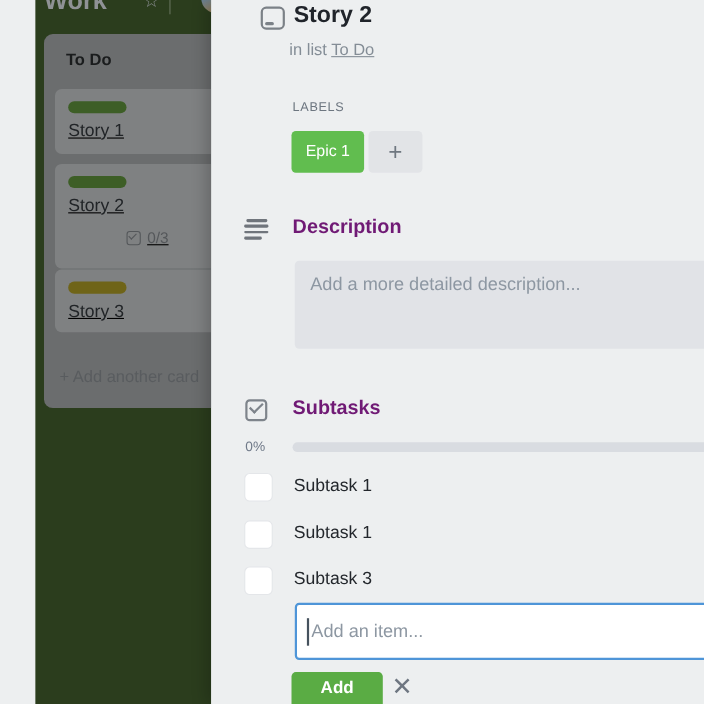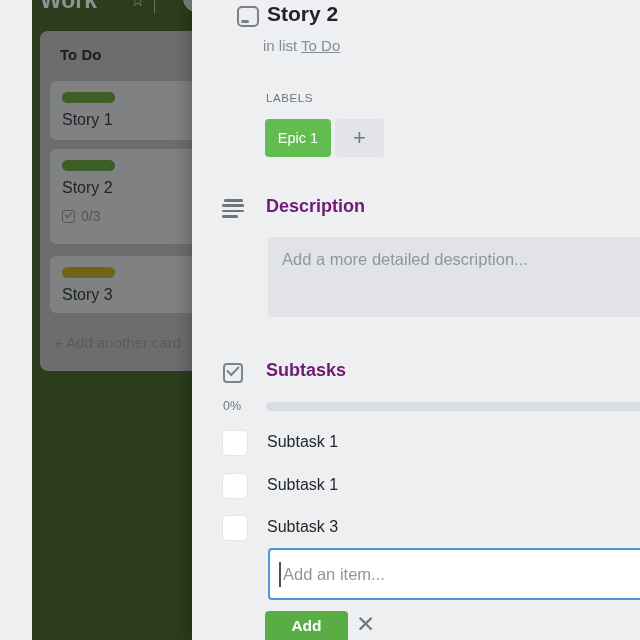--- a/index.html
+++ b/index.html
@@ -30,27 +30,27 @@
   .list {
     position: absolute; left: 8px; top: 31px; width: 176px; height: 340px;
     background: #6b6d6e; border-radius: 8px;
   }
   .list-title {
     position: absolute; left: 20px; top: 15px;
     font-size: 15px; font-weight: 700; color: #1a1c1d;
   }
   .card {
     position: absolute; left: 10px; width: 168px;
-    background: #7f8182; border-radius: 6px; padding: 11px 12px;
+    background: #7f8182; border-radius: 6px; padding: 11px 12px; text-decoration: underline;
   }
   .pill { width: 53px; height: 11px; border-radius: 5.5px; margin-bottom: 7px; }
   .pill.green  { background: #3d5e26; }
   .pill.yellow { background: #6f6418; }
   .card-title { font-size: 16px; line-height: 20px; color: #212427; }
-  .badge { margin-top: 10px; display: flex; align-items: center; color: #54575a; font-size: 14px; }
+  .badge { margin-top: 10px; display: flex; align-items: center; color: #54575a; font-size: 14px; justify-content: center; }
   .badge-check {
     position: relative; width: 13px; height: 13px; border: 1.6px solid #54575a;
     border-radius: 3px; margin-right: 6px; display: inline-block;
   }
   .badge-check::after {
     content: ""; position: absolute; left: 1.5px; top: 1px; width: 6px; height: 3px;
     border-left: 1.6px solid #54575a; border-bottom: 1.6px solid #54575a;
     transform: rotate(-45deg);
   }
   .add-card {
@@ -184,21 +184,21 @@
 
       <div class="card" style="top:118px;height:95px">
         <div class="pill green"></div>
         <div class="card-title">Story 2</div>
         <div class="badge">
           <span class="badge-check"></span>
           <span>0/3</span>
         </div>
       </div>
 
-      <div class="card" style="top:225px;height:57px">
+      <div class="card" style="top:214px;height:57px">
         <div class="pill yellow"></div>
         <div class="card-title">Story 3</div>
       </div>
 
       <div class="add-card">+ Add another card</div>
     </div>
   </div>
 
   <div class="modal">
 

